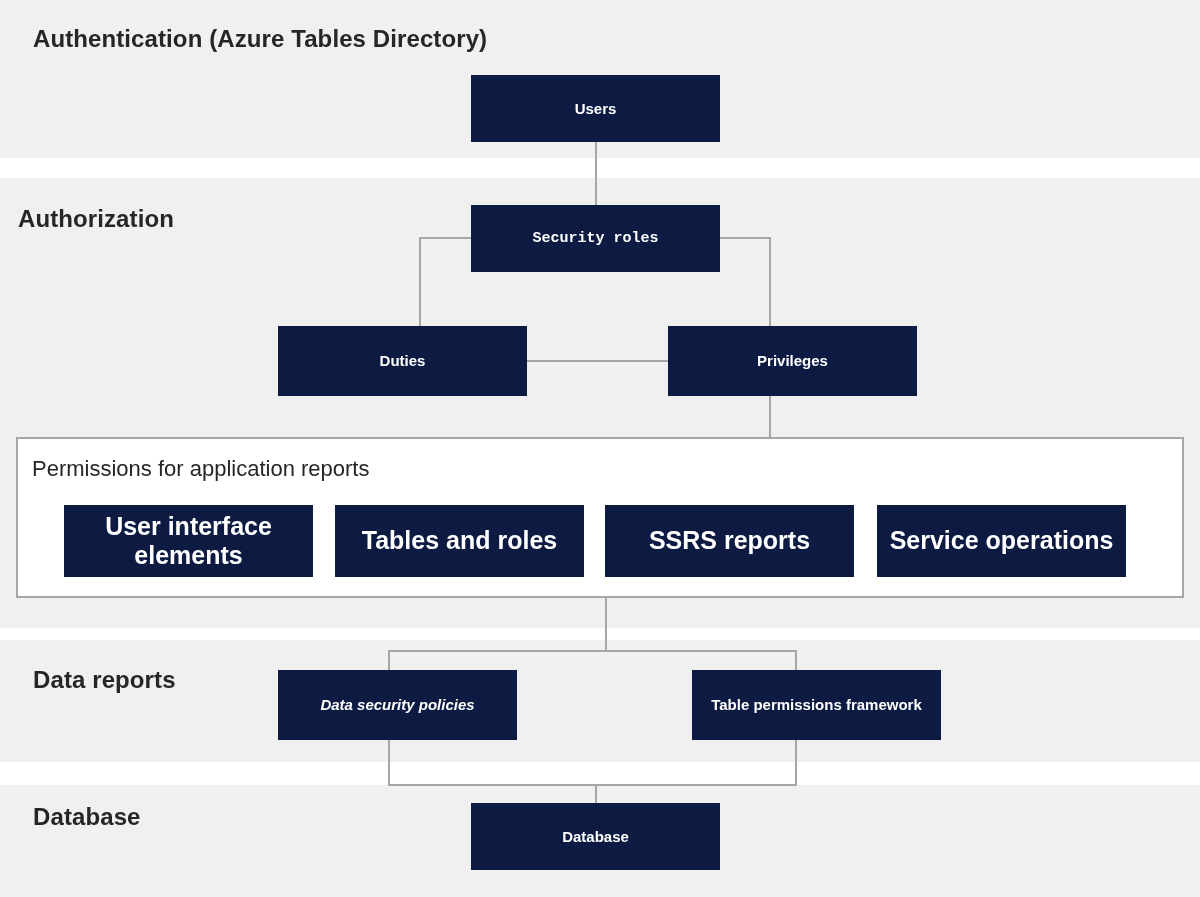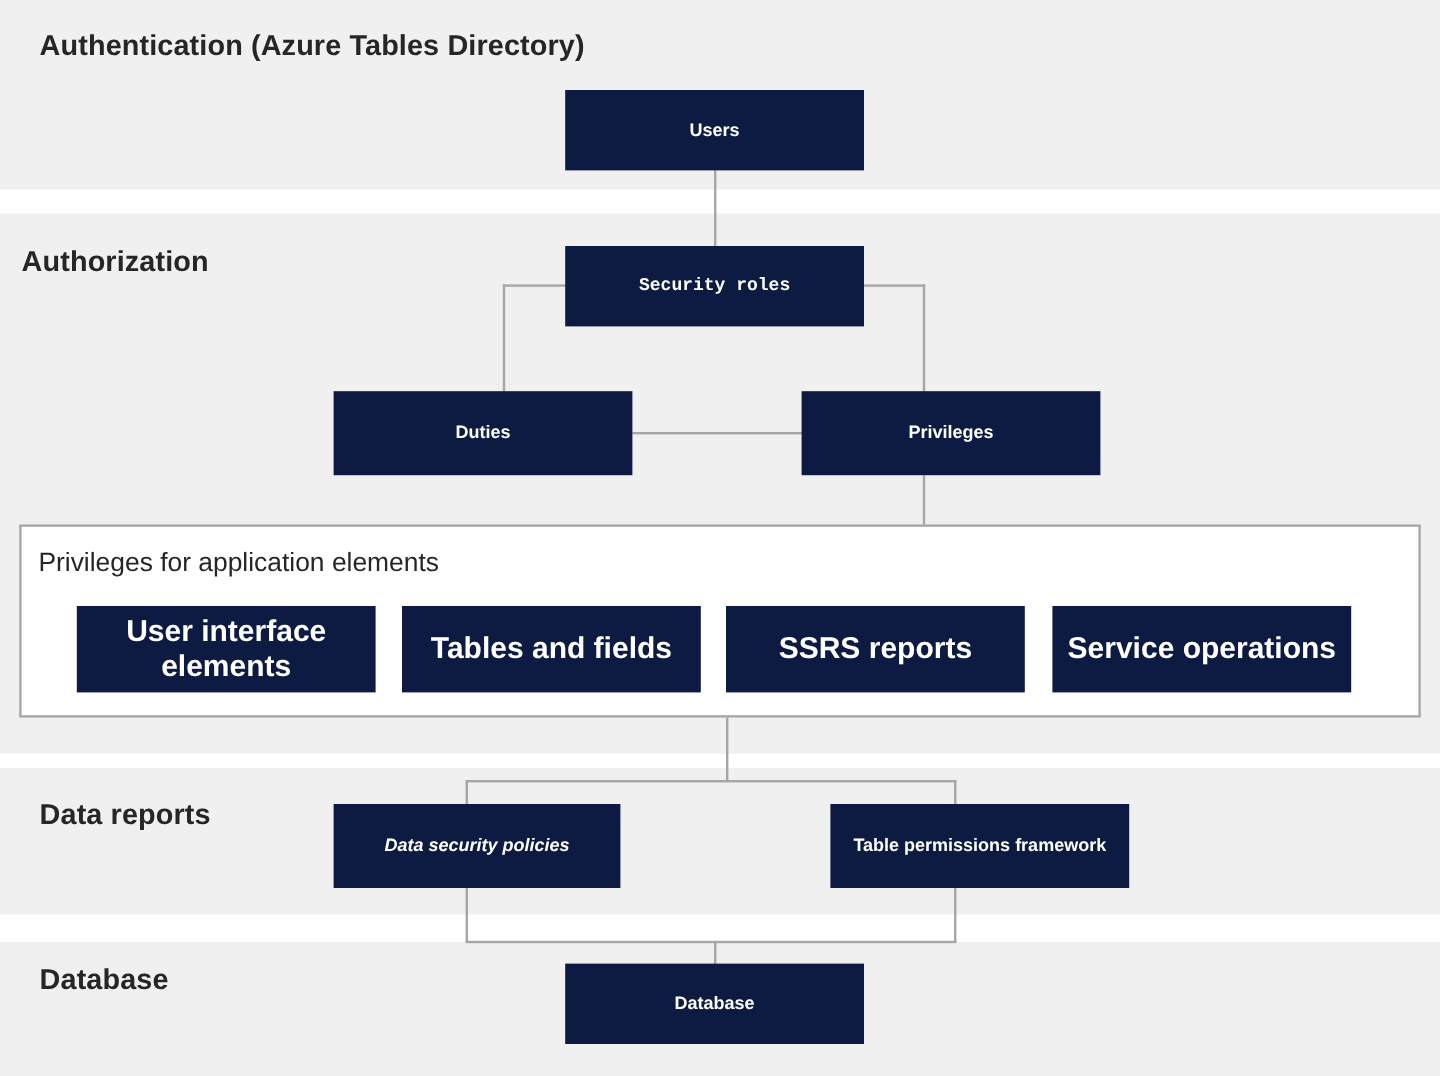--- a/index.html
+++ b/index.html
@@ -135,24 +135,24 @@
   <div class="line line-v" style="left:419px; top:237px; height:90px;"></div>
 
   <div class="line line-h" style="left:719px; top:237px; width:52px;"></div>
   <div class="line line-v" style="left:769px; top:237px; height:90px;"></div>
 
   <div class="line line-h" style="left:527px; top:360px; width:142px;"></div>
 
   <div class="line line-v" style="left:769px; top:396px; height:42px;"></div>
 
   <div class="perm-box"></div>
-  <div class="perm-title">Privileges for application elements</div>
+  <div class="perm-title">Permissions for application reports</div>
 
   <div class="node perm-node perm-node-0">User interface elements</div>
-  <div class="node perm-node perm-node-1">Tables and fields</div>
+  <div class="node perm-node perm-node-1">Tables and roles</div>
   <div class="node perm-node perm-node-2">SSRS reports</div>
   <div class="node perm-node perm-node-3">Service operations</div>
 
   <div class="line line-v" style="left:605px; top:598px; height:53px;"></div>
   <div class="line line-h" style="left:388px; top:650px; width:409px;"></div>
   <div class="line line-v" style="left:388px; top:650px; height:135px;"></div>
   <div class="line line-v" style="left:795px; top:650px; height:135px;"></div>
   <div class="line line-h" style="left:388px; top:784px; width:409px;"></div>
   <div class="line line-v" style="left:595px; top:784px; height:20px;"></div>
 

